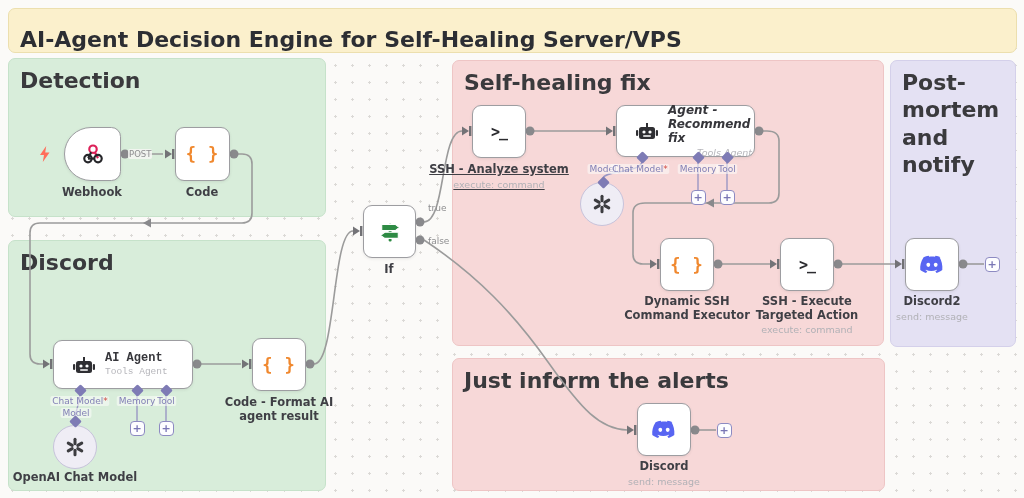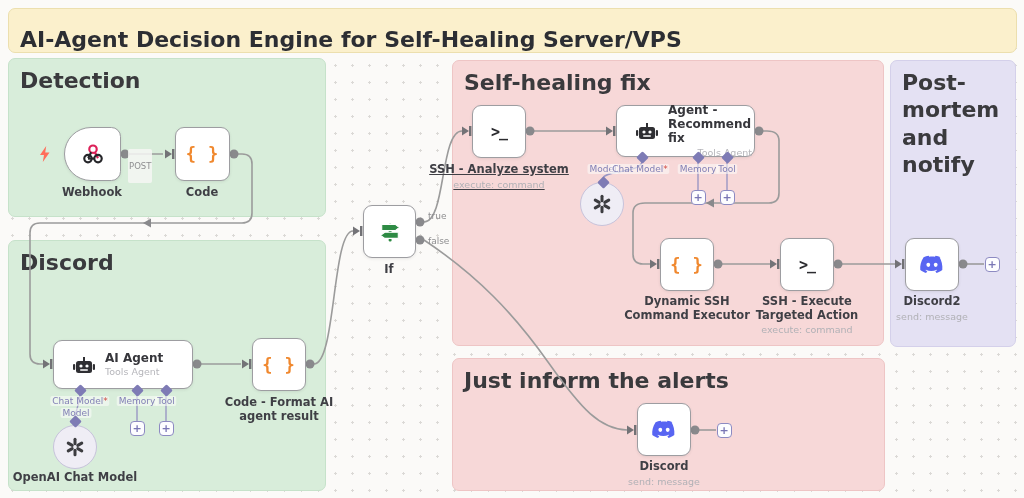--- a/index.html
+++ b/index.html
@@ -24,21 +24,21 @@
   .nsub{font-weight:normal;font-size:9.5px;color:#b1b1b6;margin-top:2px;}
   .agent{justify-content:flex-start;padding-left:18px;gap:9px;}
   .agent-text{display:flex;flex-direction:column;}
   .agent-title{font-size:12px;font-weight:bold;color:#36363b;line-height:1.15;}
   .agent-sub{font-size:9.5px;color:#b6b6bb;margin-top:1px;}
   .diamond{position:absolute;width:9px;height:9px;background:#7e7bb5;transform:rotate(45deg);border-radius:1.5px;z-index:4;cursor:pointer;}
   .plus{position:absolute;width:15px;height:15px;border:1.4px solid #8d8ac2;border-radius:4px;background:#fdfdff;color:#7976b5;font-size:11px;font-weight:bold;display:flex;align-items:center;justify-content:center;line-height:1;z-index:4;cursor:pointer;box-sizing:border-box;}
   .pchip{position:absolute;transform:translateX(-50%);font-size:9px;color:#8380b6;background:rgba(253,253,252,.55);padding:0 2px;border-radius:2px;white-space:nowrap;z-index:4;}
   .req{color:#d24a43;}
   .wlabel{position:absolute;font-size:9px;color:#8e8e90;z-index:2;white-space:nowrap;}
-  .postchip{background:rgba(246,246,243,.85);padding:12px 1px;border-radius:2px;font-size:8.5px;}
+  .postchip{background:rgba(246,246,243,.85);padding:0 1px;border-radius:2px;font-size:8.5px;}
   .bolt{position:absolute;z-index:3;}
 </style>
 </head>
 <body>
 
 <div class="canvas">
 
   <div class="sticky banner">
     <div class="banner-text">AI-Agent Decision Engine for Self-Healing Server/VPS</div>
   </div>
@@ -115,21 +115,21 @@
       <path d="M770,259.5 L777,264 L770,268.5 Z"></path>
         <rect x="777" y="259" width="2.4" height="10"></rect>
       <path d="M895,259.5 L902,264 L895,268.5 Z"></path>
         <rect x="902" y="259" width="2.4" height="10"></rect>
       <path d="M627,425.5 L634,430 L627,434.5 Z"></path>
         <rect x="634" y="425" width="2.4" height="10"></rect>
     </g>
   </svg>
 
   <div class="wlabel postchip" style="left:128px;top:149px;">POST</div>
-  <div class="wlabel" style="left:428px;top:211px;">true</div>
+  <div class="wlabel" style="left:428px;top:203px;">true</div>
   <div class="wlabel" style="left:428px;top:236px;">false</div>
 
   <svg class="bolt" style="left:40px;top:146px;" width="10" height="16">
     <polygon points="6.2,0 0,9 4,9 2.8,16 9.5,6.5 5.2,6.5" fill="#ff6d5a"></polygon>
   </svg>
   <div class="node trigger" style="left:64px;top:127px;width:57px;height:54px;">
     <svg width="24" height="24" viewBox="0 0 22 22">
       <g fill="none" stroke-width="2">
         <circle cx="11" cy="6.6" r="3.4" stroke="#dc2058"></circle>
         <path d="M12.7 9.5 L15.6 14.8" stroke="#dc2058"></path>
@@ -140,21 +140,21 @@
       </g>
     </svg>
   </div>
   <div class="nlabel" style="left:17px;top:186px;">Webhook</div>
 
   <div class="node" style="left:175px;top:127px;width:55px;height:54px;">
     <span class="glyph-braces">{ }</span>
   </div>
   <div class="nlabel" style="left:127px;top:186px;">Code</div>
 
-  <div class="node agent" style="left:53px;top:340px;width:140px;height:49px;">
+  <div class="node agent" style="left:53px;top:340px;width:140px;height:49px;font-family:Liberation Mono, monospace;">
     <svg width="24" height="20" viewBox="0 0 24 20">
       <rect x="11" y="2" width="2" height="4" fill="#2f2f33"></rect>
       <rect x="4" y="6" width="16" height="12" rx="2.5" fill="#2f2f33"></rect>
       <circle cx="9" cy="11" r="1.6" fill="#fff"></circle>
         <circle cx="15" cy="11" r="1.6" fill="#fff"></circle>
       <rect x="8" y="14.2" width="8" height="1.6" rx="0.8" fill="#fff"></rect>
       <rect x="1" y="9" width="2.2" height="6" rx="1.1" fill="#2f2f33"></rect>
       <rect x="20.8" y="9" width="2.2" height="6" rx="1.1" fill="#2f2f33"></rect>
     </svg>
     <div class="agent-text">
@@ -213,21 +213,21 @@
   <div class="node agent" style="left:616px;top:105px;width:139px;height:52px;">
     <svg width="24" height="20" viewBox="0 0 24 20">
       <rect x="11" y="2" width="2" height="4" fill="#2f2f33"></rect>
       <rect x="4" y="6" width="16" height="12" rx="2.5" fill="#2f2f33"></rect>
       <circle cx="9" cy="11" r="1.6" fill="#fff"></circle>
         <circle cx="15" cy="11" r="1.6" fill="#fff"></circle>
       <rect x="8" y="14.2" width="8" height="1.6" rx="0.8" fill="#fff"></rect>
       <rect x="1" y="9" width="2.2" height="6" rx="1.1" fill="#2f2f33"></rect>
       <rect x="20.8" y="9" width="2.2" height="6" rx="1.1" fill="#2f2f33"></rect>
     </svg>
-    <div class="agent-text" style="width:84px;">
+    <div class="agent-text" style="width:84px;font-style:italic;">
       <div class="agent-title">Agent - Recommend fix</div>
       <div class="agent-sub" style="text-align:right;">Tools Agent</div>
     </div>
   </div>
 
   <div class="diamond" style="left:637.5px;top:153px;"></div>
   <div class="diamond" style="left:693.5px;top:153px;"></div>
   <div class="diamond" style="left:722.5px;top:153px;"></div>
   <div class="pchip" style="left:603px;top:164px;">Model</div>
   <div class="pchip" style="left:640px;top:164px;"><span>Chat Model</span><span class="req">*</span></div>

